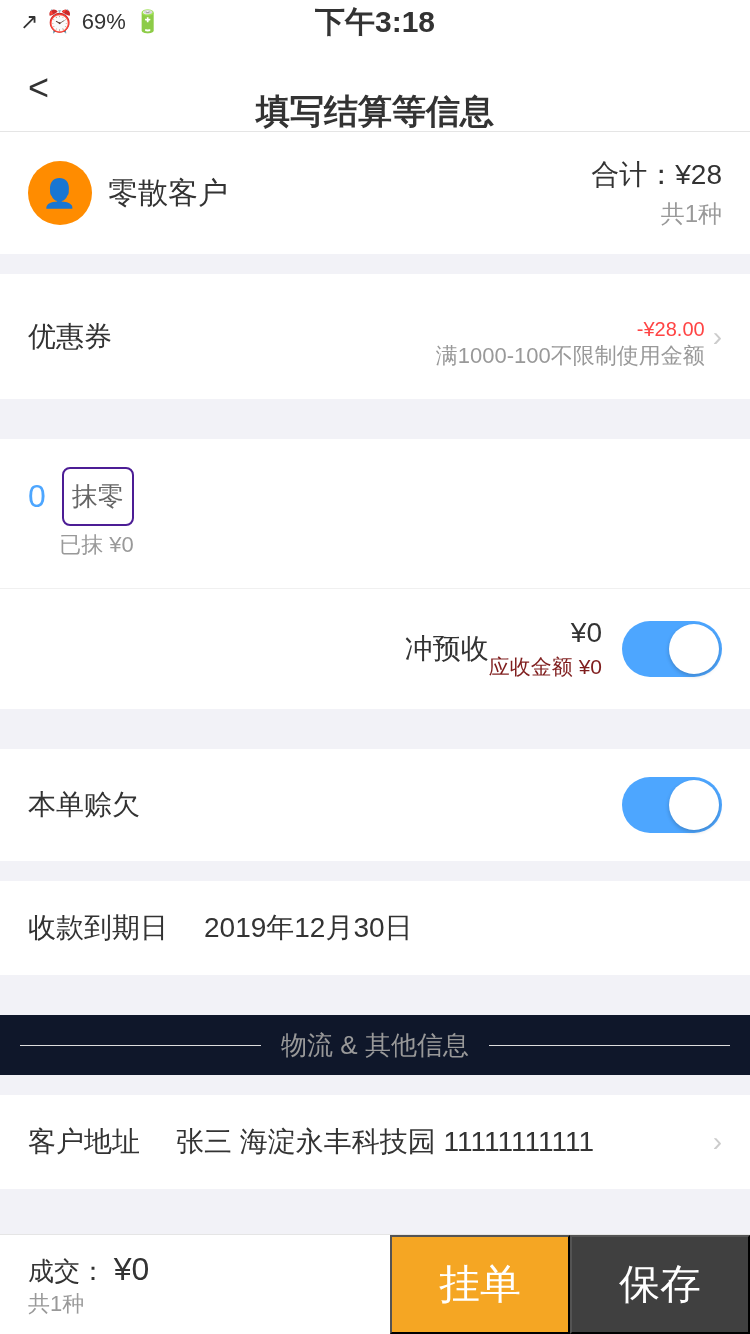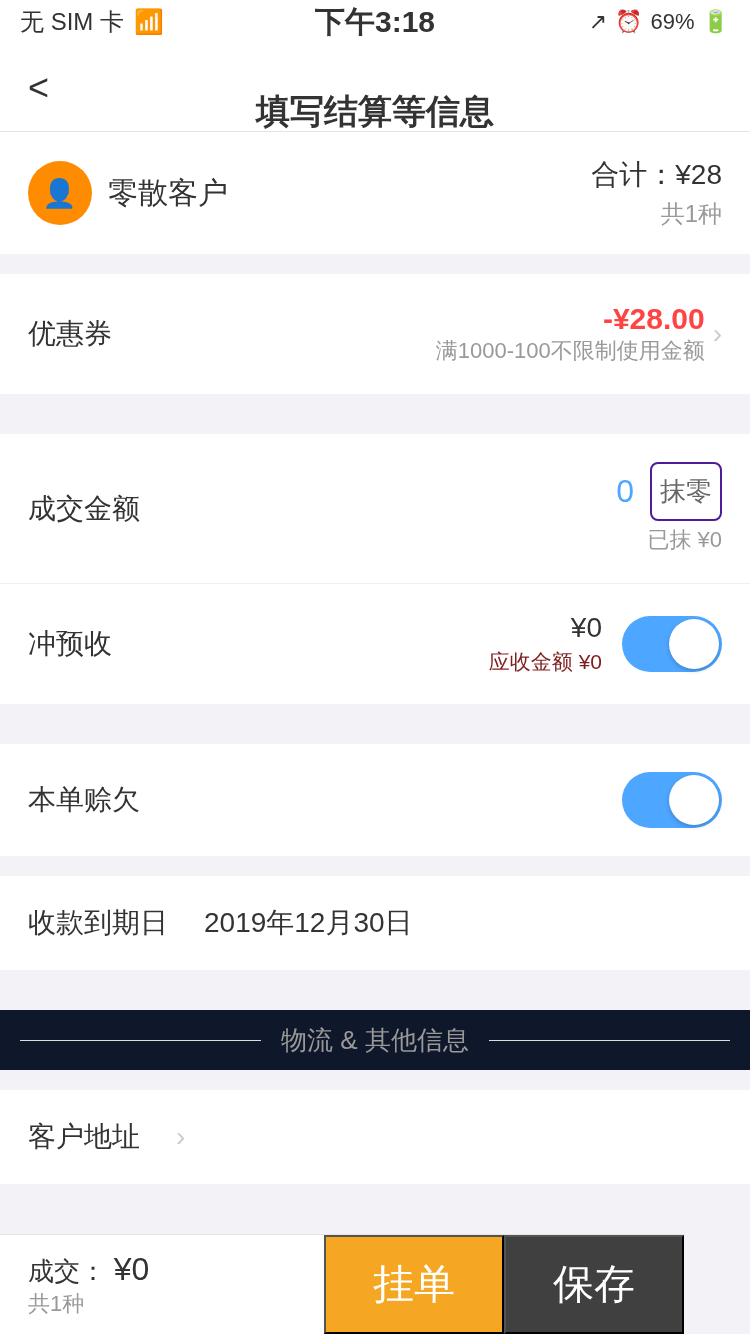--- a/index.html
+++ b/index.html
@@ -79,21 +79,21 @@
       justify-content: center;
       color: #fff;
       font-size: 28px;
     }
     .customer-name { font-size: 30px; font-weight: 500; }
     .customer-right { text-align: right; }
     .customer-total { font-size: 28px; color: #333; }
     .customer-count { font-size: 24px; color: #999; margin-top: 4px; }
     .form-label { font-size: 28px; color: #333; }
     .form-value-area { display: flex; flex-direction: column; align-items: flex-end; }
-    .coupon-discount { font-size: 30px; color: #ff4444; font-weight: 700; }
+    .coupon-discount { font-size: 20px; color: #ff4444; font-weight: 400; margin-top: 16px; }
     .coupon-desc { font-size: 22px; color: #999; }
     .chevron { font-size: 28px; color: #ccc; margin-left: 8px; }
 
     .coupon-row {
       background: #fff;
       padding: 28px;
       display: flex;
       align-items: center;
       justify-content: space-between;
       border-bottom: none;
@@ -123,21 +123,22 @@
       background: #fff;
       cursor: pointer;
     }
     .already-rounded { font-size: 22px; color: #999; text-align: right; margin-top: 4px; }
 
     
     .prepay-row {
       padding: 28px;
       display: flex;
       align-items: center;
-      justify-content: space-between;
+      justify-content: flex-end;
+      margin-left: 20px;
     }
     .prepay-right { display: flex; align-items: center; gap: 20px; }
     .prepay-amounts { text-align: right; }
     .prepay-amount { font-size: 28px; color: #333; }
     .prepay-receivable { font-size: 21px; color: #7f1d1d; margin-top: 4px; }
 
     
     .toggle {
       width: 100px;
       height: 56px;
@@ -208,21 +209,21 @@
     }
     .address-label { font-size: 28px; color: #333; white-space: nowrap; }
     .address-value { font-size: 28px; color: #333; flex: 1; }
     .address-chevron { font-size: 28px; color: #ccc; }
 
     
     .footer {
       position: fixed;
       bottom: 0;
       left: 0;
-      width: 684px;
+      width: 750px;
       height: 100px;
       background: #fff;
       display: flex;
       align-items: center;
       border-top: 1px solid #e5e5e5;
     }
     .footer-info {
       padding: 0 28px;
       flex: 1;
     }
@@ -245,24 +246,20 @@
 
     .section-divider {
       height: 20px;
       background: #f2f2f7;
     }
   </style>
 </head>
 <body>
 
 <div class="status-bar">
-  <div class="status-left">
-    <span>无 SIM 卡</span>
-    <span>📶</span>
-  </div>
   <div class="status-time">下午3:18</div>
   <div class="status-right">
     <span>↗</span>
     <span>⏰</span>
     <span>69%</span>
     <span>🔋</span>
   </div>
 </div>
 
 <div class="nav-bar">
@@ -291,21 +288,20 @@
       <span class="coupon-desc">满1000-100不限制使用金额</span>
     </div>
     <span class="chevron">›</span>
   </div>
 </div>
 
 <div class="section-divider"></div>
 
 <div class="transaction-section">
   <div class="transaction-row">
-    <span class="form-label">成交金额</span>
     <div>
       <div class="amount-right">
         <span class="amount-value">0</span>
         <button class="round-btn">抹零</button>
       </div>
       <div class="already-rounded">已抹  ¥0</div>
     </div>
   </div>
 
   <div class="prepay-row">
@@ -339,20 +335,21 @@
 <div class="section-divider"></div>
 
 <div class="divider-section">
   <div class="divider-line"></div>
   <span class="divider-text">物流 &amp; 其他信息</span>
   <div class="divider-line"></div>
 </div>
 
 <div class="address-section section">
   <span class="address-label">客户地址</span>
+  <span class="address-value">张三 海淀永丰科技园 11111111111</span>
   <span class="address-chevron">›</span>
 </div>
 
 <div style="height: 340px;"></div>
 
 <div class="footer">
   <div class="footer-info">
     <div>
       <span class="footer-total-label">成交：</span>
       <span class="footer-total-value">¥0</span>

